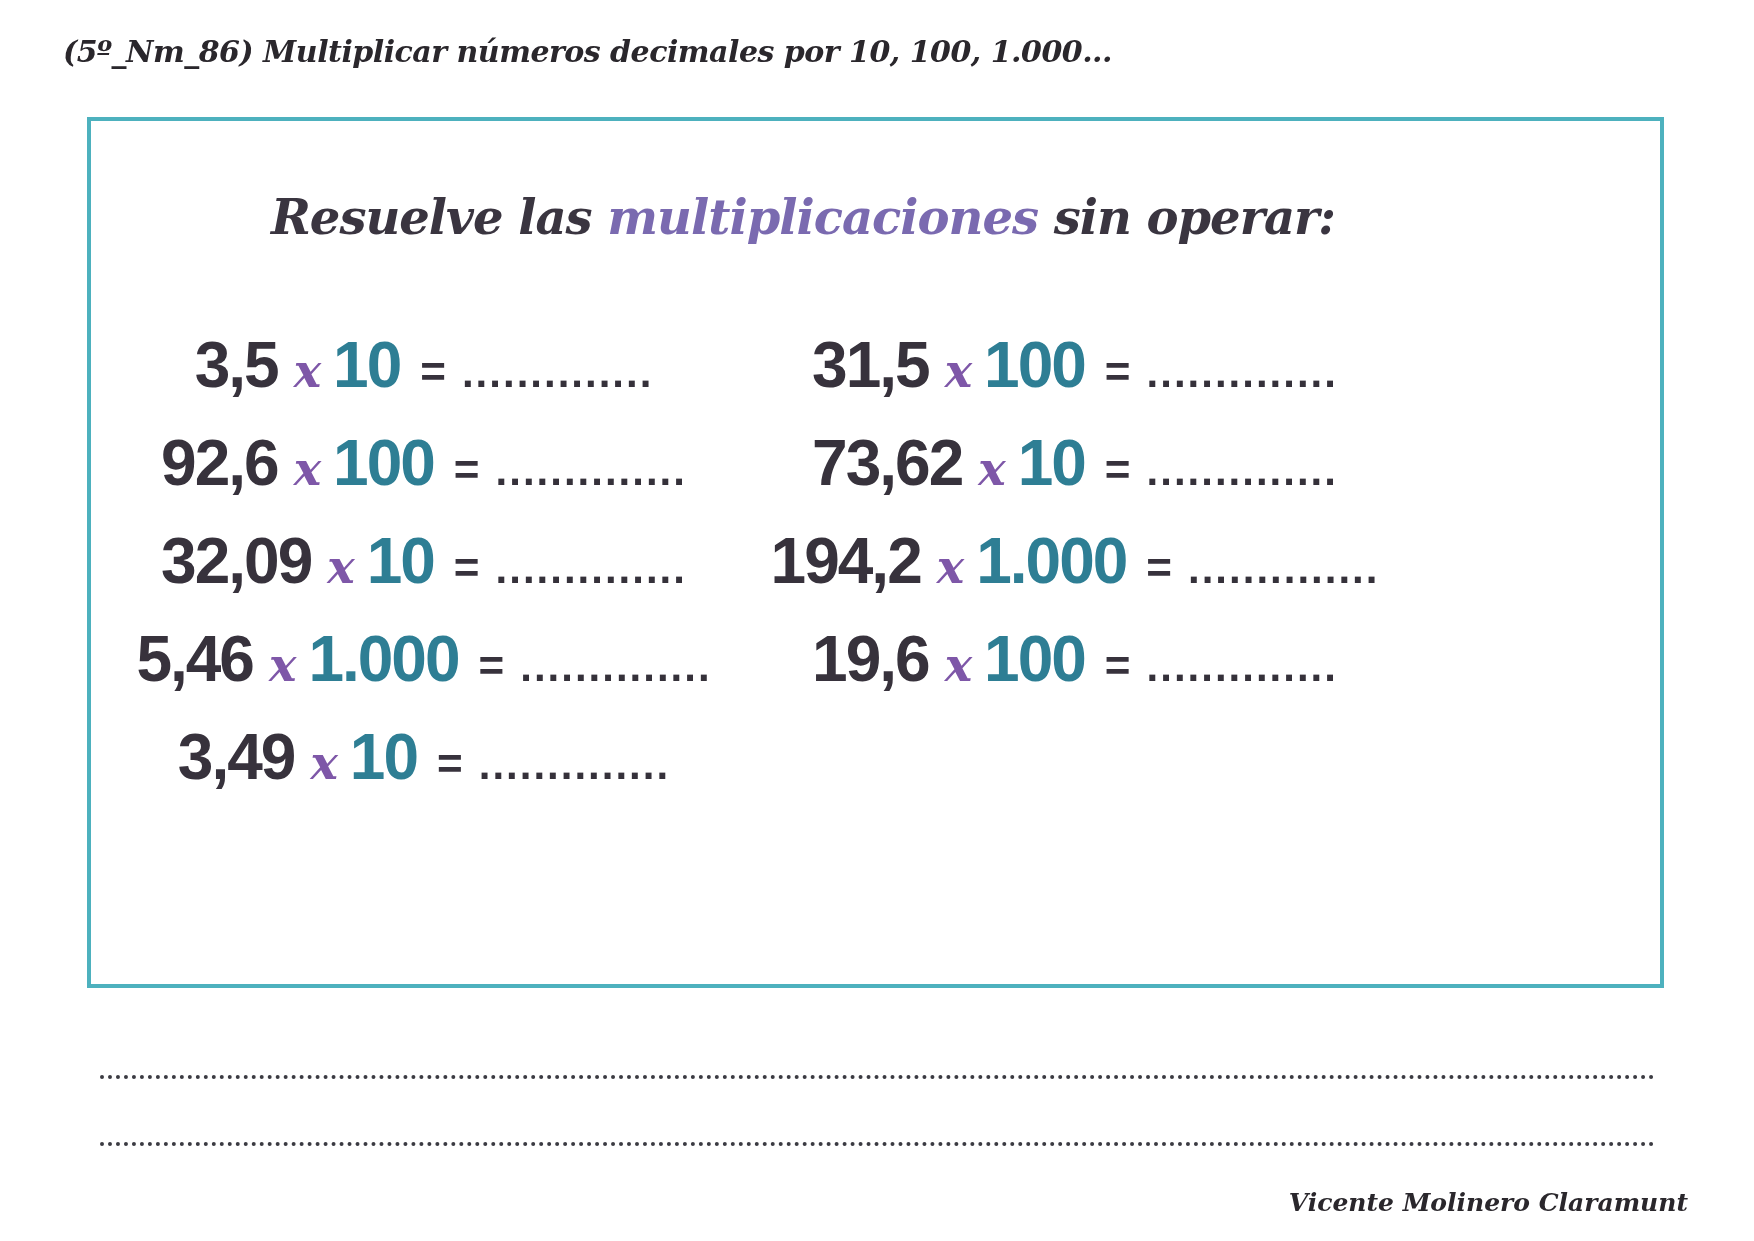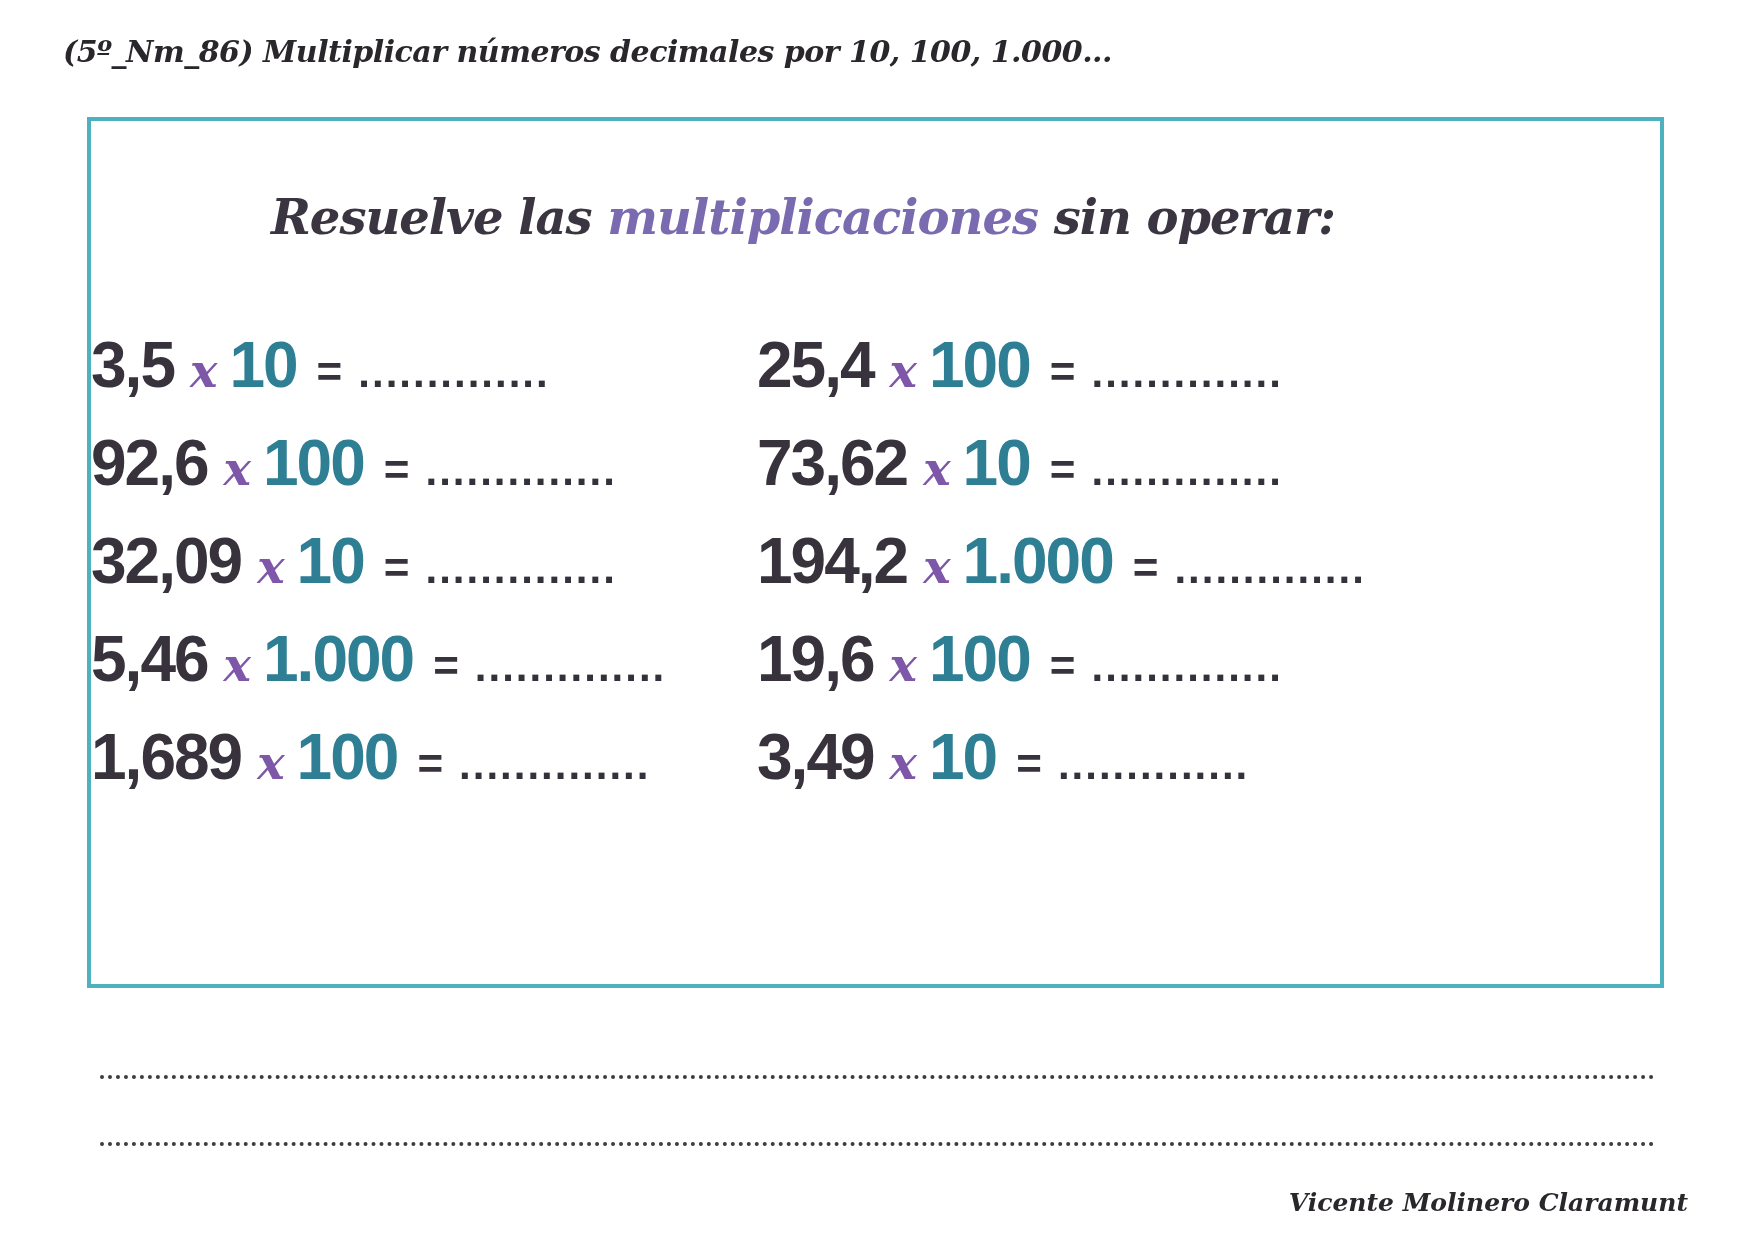--- a/index.html
+++ b/index.html
@@ -60,21 +60,21 @@
   
   .eq-grid {
     position: absolute;
     top: 195px;
     left: 0;
     display: grid;
     grid-template-columns: 666px 636px;
     grid-auto-rows: 98px;
   }
   .eq-cell {
-    text-align: left;
+    text-align: center;
     line-height: 98px;
     white-space: nowrap;
   }
   .factor {
     font-family: "Liberation Sans", sans-serif;
     font-weight: 700;
     font-size: 64px;
     color: #37323c;
     letter-spacing: -2px;
     margin-right: 16px;
@@ -143,21 +143,21 @@
   <div class="exercise-box">
 
     <div class="instruction-title"><span>Resuelve las </span><span class="hl">multiplicaciones</span><span> sin operar:</span></div>
 
     <div class="eq-grid">
 
       <div class="eq-cell">
         <span class="factor">3,5</span><span class="times">x</span><span class="mult">10</span><span class="eq-sign">=</span><span class="blank">..............</span>
       </div>
       <div class="eq-cell">
-        <span class="factor">25,4</span><span class="times">x</span><span class="mult">100</span><span class="eq-sign">=</span><span class="blank">..............</span>
+        <span class="factor">31,5</span><span class="times">x</span><span class="mult">100</span><span class="eq-sign">=</span><span class="blank">..............</span>
       </div>
 
       <div class="eq-cell">
         <span class="factor">92,6</span><span class="times">x</span><span class="mult">100</span><span class="eq-sign">=</span><span class="blank">..............</span>
       </div>
       <div class="eq-cell">
         <span class="factor">73,62</span><span class="times">x</span><span class="mult">10</span><span class="eq-sign">=</span><span class="blank">..............</span>
       </div>
 
       <div class="eq-cell">
@@ -168,23 +168,20 @@
       </div>
 
       <div class="eq-cell">
         <span class="factor">5,46</span><span class="times">x</span><span class="mult">1.000</span><span class="eq-sign">=</span><span class="blank">..............</span>
       </div>
       <div class="eq-cell">
         <span class="factor">19,6</span><span class="times">x</span><span class="mult">100</span><span class="eq-sign">=</span><span class="blank">..............</span>
       </div>
 
       <div class="eq-cell">
-        <span class="factor">1,689</span><span class="times">x</span><span class="mult">100</span><span class="eq-sign">=</span><span class="blank">..............</span>
-      </div>
-      <div class="eq-cell">
         <span class="factor">3,49</span><span class="times">x</span><span class="mult">10</span><span class="eq-sign">=</span><span class="blank">..............</span>
       </div>
 
     </div>
   </div>
 
   <div class="answer-line l1"></div>
   <div class="answer-line l2"></div>
 
   <div class="footer-credit">Vicente Molinero Claramunt</div>

